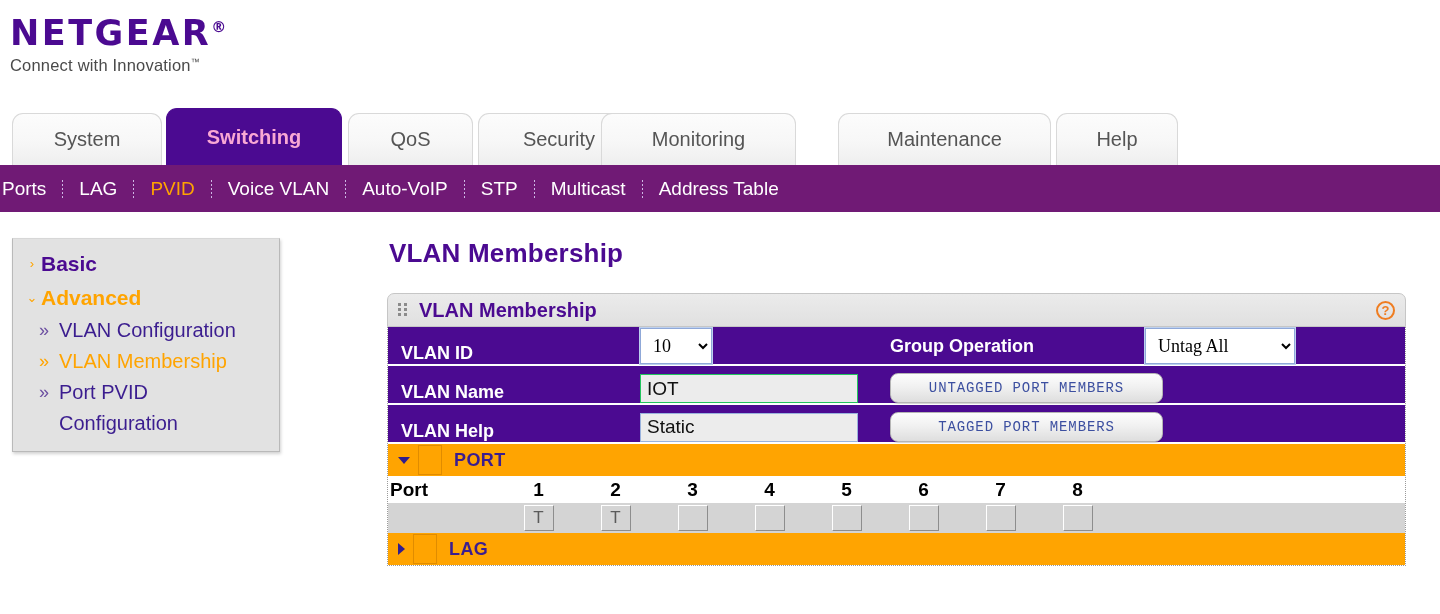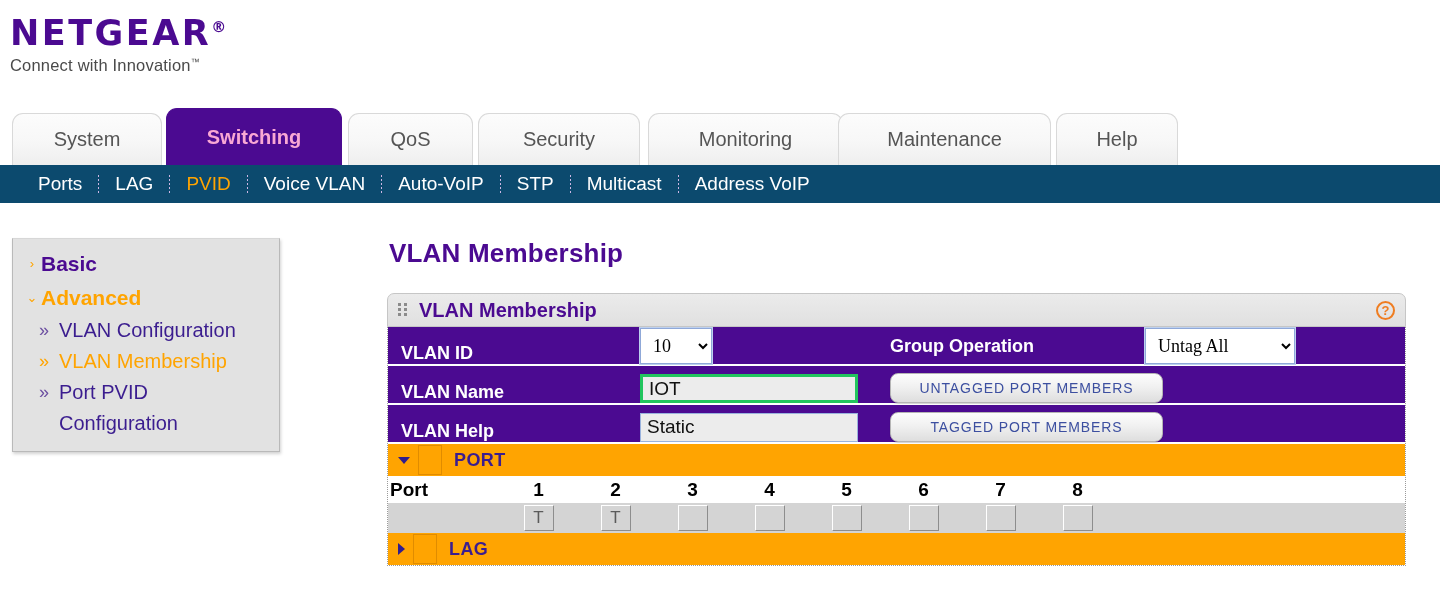--- a/index.html
+++ b/index.html
@@ -83,25 +83,24 @@
     height: 57px;
     z-index: 5;
   }
 
   
   .subnav {
     position: absolute;
     left: 0;
     top: 165px;
     width: 1440px;
-    height: 38px;
-    background: #0c4a6e;
-    display: flex;
-    align-items: center;
-    padding-left: 36px;
+    height: 47px;
+    background: #701a75;
+    display: flex;
+    align-items: center;
     box-sizing: border-box;
   }
   .subnav-item {
     font-size: 19px;
     color: #ffffff;
     cursor: pointer;
     white-space: nowrap;
     padding: 0 2px;
   }
   .subnav-item.active { color: #ffa401; }
@@ -272,40 +271,40 @@
     cursor: pointer;
   }
   select.sel-vlanid { width: 72px; }
   select.sel-group { width: 150px; }
 
   input.ui-text {
     font-family: "Liberation Sans", sans-serif;
     font-size: 19px;
     color: #111111;
     background: #ececec;
-    border: 3px solid #22c55e;
+    border: 1px solid #22c55e;
     height: 29px;
     width: 218px;
     padding: 0 6px;
     box-sizing: border-box;
   }
   .ro-box {
     font-family: "Liberation Sans", sans-serif;
     font-size: 19px;
     color: #111111;
     background: #ececec;
     border: 1px solid #9ab3dd;
     height: 29px;
     width: 218px;
     padding: 2px 6px 0 6px;
     box-sizing: border-box;
   }
 
   .pill-btn {
-    font-family: Liberation Sans, sans-serif;
+    font-family: Liberation Mono, monospace;
     font-size: 14px;
     letter-spacing: 0.9px;
     color: #3c4fa0;
     background: linear-gradient(to bottom, #fdfdfd 0%, #f0f0f0 48%, #dedede 100%);
     border: 1px solid #b5b5b5;
     border-radius: 8px;
     height: 30px;
     width: 273px;
     cursor: pointer;
     box-shadow: 0 1px 1px rgba(0,0,0,0.18);
@@ -409,41 +408,41 @@
 <div class="logo-area">
   <div class="logo-word"><span>NETGEAR</span><span class="reg">®</span></div>
   <div class="logo-tag"><span>Connect with Innovation</span><span class="tm">™</span></div>
 </div>
 
 <div class="tabbar">
   <div class="tab" style="left:12px;width:150px;">System</div>
   <div class="tab active" style="left:166px;width:176px;">Switching</div>
   <div class="tab" style="left:348px;width:125px;">QoS</div>
   <div class="tab" style="left:478px;width:162px;">Security</div>
-  <div class="tab" style="left:648px;width:195px;">Monitoring</div>
+  <div class="tab" style="left:601px;width:195px;">Monitoring</div>
   <div class="tab" style="left:838px;width:213px;">Maintenance</div>
   <div class="tab" style="left:1056px;width:122px;">Help</div>
 </div>
 
 <div class="subnav">
   <div class="subnav-item">Ports</div>
   <div class="subnav-sep"></div>
   <div class="subnav-item">LAG</div>
   <div class="subnav-sep"></div>
   <div class="subnav-item active">PVID</div>
   <div class="subnav-sep"></div>
   <div class="subnav-item">Voice VLAN</div>
   <div class="subnav-sep"></div>
   <div class="subnav-item">Auto‐VoIP</div>
   <div class="subnav-sep"></div>
   <div class="subnav-item">STP</div>
   <div class="subnav-sep"></div>
   <div class="subnav-item">Multicast</div>
   <div class="subnav-sep"></div>
-  <div class="subnav-item">Address VoIP</div>
+  <div class="subnav-item">Address Table</div>
 </div>
 
 <div class="sidebar">
 
   <div class="side-row">
     <div class="side-arrow">›</div>
     <div class="side-top-label">Basic</div>
   </div>
 
   <div class="side-row">

